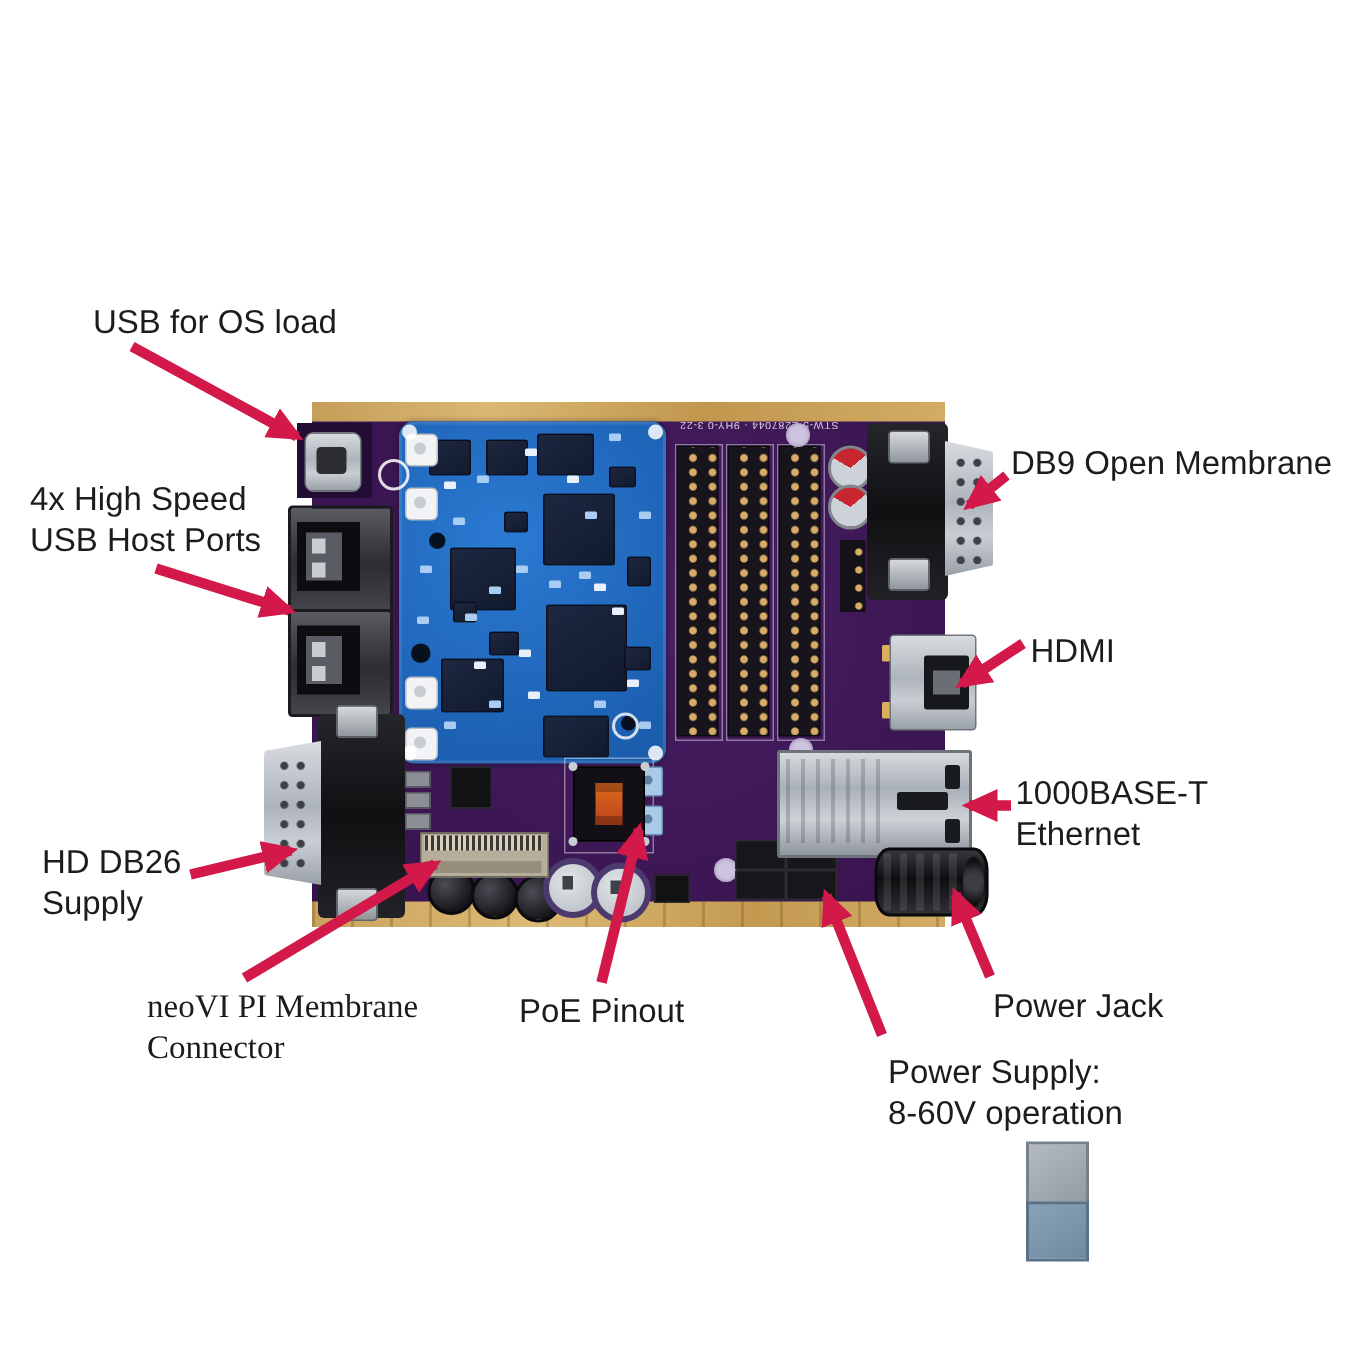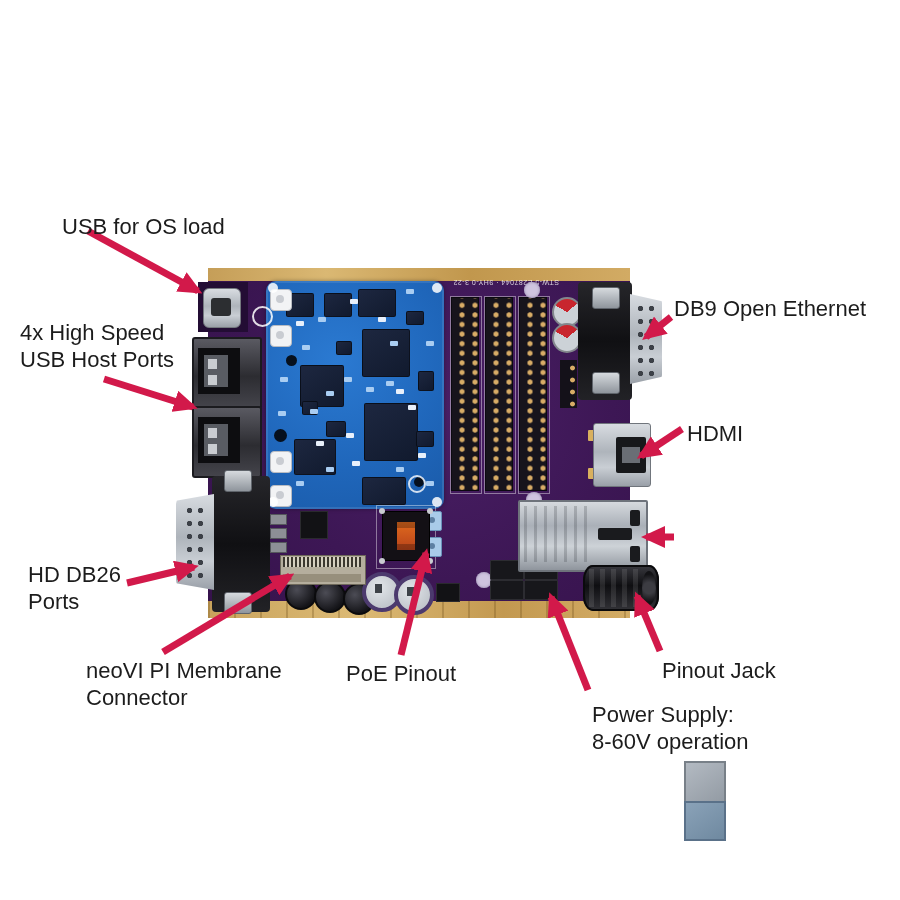--- a/index.html
+++ b/index.html
@@ -318,27 +318,29 @@
     <line x1="671" y1="317" x2="646" y2="337" marker-end="url(#ah)"></line>
     <line x1="682" y1="429" x2="641" y2="456" marker-end="url(#ah)"></line>
     <line x1="674" y1="537" x2="646" y2="537" marker-end="url(#ah)"></line>
     <line x1="127" y1="583" x2="194" y2="567" marker-end="url(#ah)"></line>
     <line x1="163" y1="652" x2="290" y2="576" marker-end="url(#ah)"></line>
     <line x1="401" y1="655" x2="426" y2="553" marker-end="url(#ah)"></line>
     <line x1="660" y1="651" x2="637" y2="596" marker-end="url(#ah)"></line>
     <line x1="588" y1="690" x2="551" y2="597" marker-end="url(#ah)"></line>
   </svg>
 
-  <div class="label" style="left:62px;top:201px;margin-top:12px;">USB for OS load</div>
+  <div class="label" style="left:62px;top:201px;">USB for OS load</div>
   <div class="label" style="left:20px;top:319px;">4x High Speed
 USB Host Ports</div>
-  <div class="label" style="left:674px;top:295px;">DB9 Open Ethernet</div>
+  <div class="label" style="left:674px;top:295px;">DB9 Open Membrane</div>
   <div class="label" style="left:687px;top:420px;">HDMI</div>
+  <div class="label" style="left:677px;top:515px;">1000BASE-T
+Ethernet</div>
   <div class="label" style="left:28px;top:561px;">HD DB26
-Ports</div>
-  <div class="label" style="left:86px;top:657px;">neoVI PI Membrane
+Supply</div>
+  <div class="label" style="left:98px;top:657px;font-family:Liberation Serif, serif;">neoVI PI Membrane
 Connector</div>
   <div class="label" style="left:346px;top:660px;">PoE Pinout</div>
-  <div class="label" style="left:662px;top:657px;">Pinout Jack</div>
+  <div class="label" style="left:662px;top:657px;">Power Jack</div>
   <div class="label" style="left:592px;top:701px;">Power Supply:
 8-60V operation</div>
 
 </div>
 
 </body></html>

